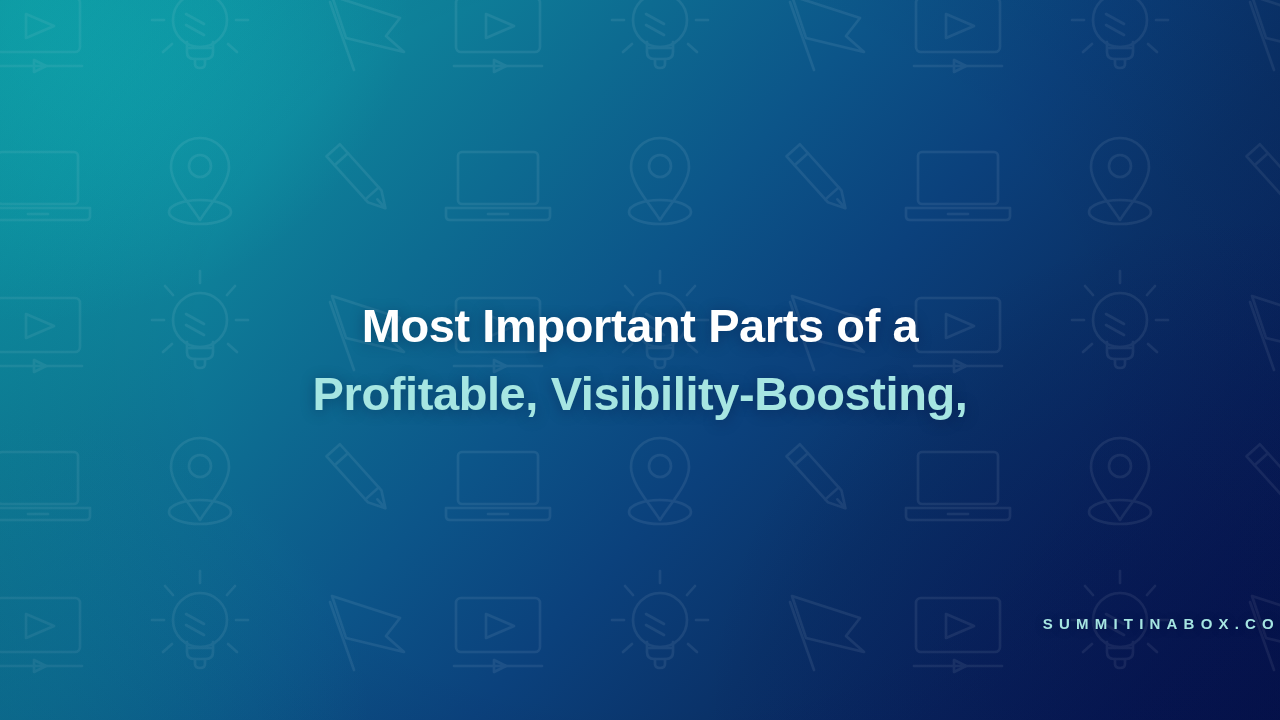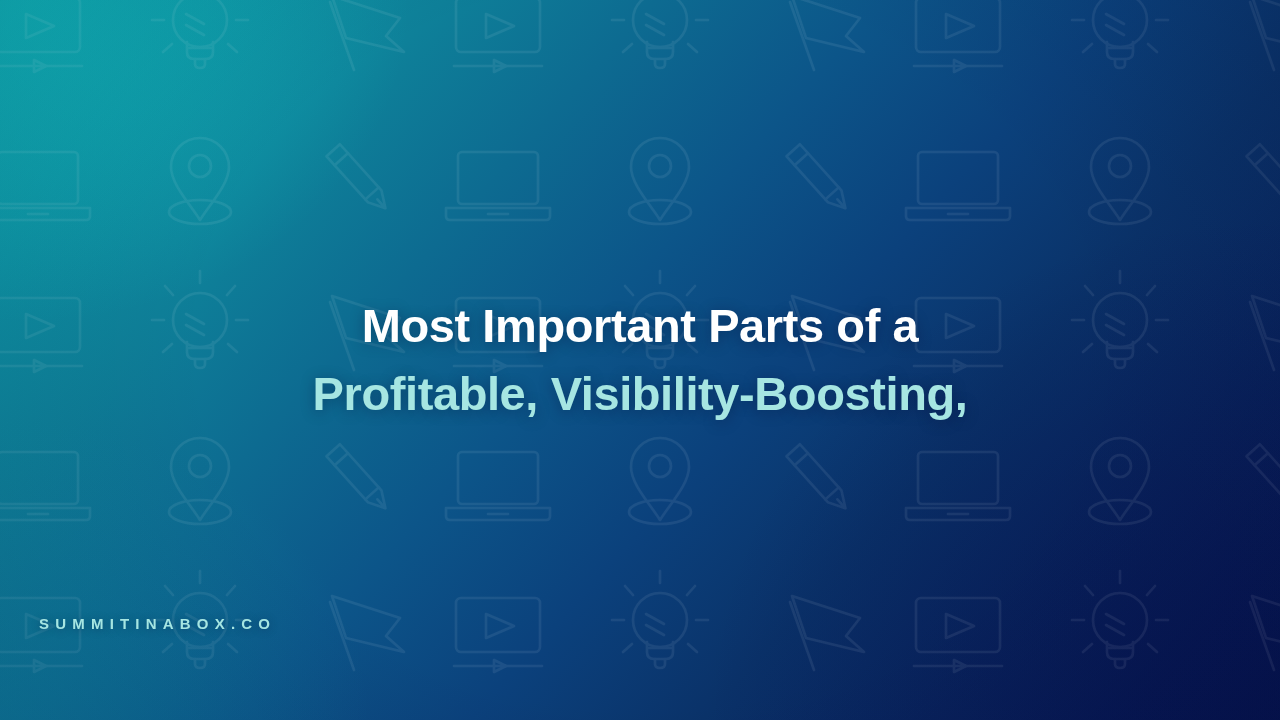--- a/index.html
+++ b/index.html
@@ -88,21 +88,21 @@
   .headline .ln { display: block; white-space: nowrap; }
   .accent { color: #A6E6E2; }
   .plain  { color: #FFFFFF; }
 
   .footer-wrap {
     position: absolute;
     left: 0;
     right: 0;
     top: 615px;
     display: flex;
-    justify-content: flex-start;
+    justify-content: flex-end;
     padding-left: 39px;
   }
   .footer-url {
     font-size: 15px;
     font-weight: 700;
     letter-spacing: 6.2px;
     color: #A6E6E2;
     text-shadow: 0 1px 8px rgba(2, 12, 45, 0.35);
   }
 </style>

